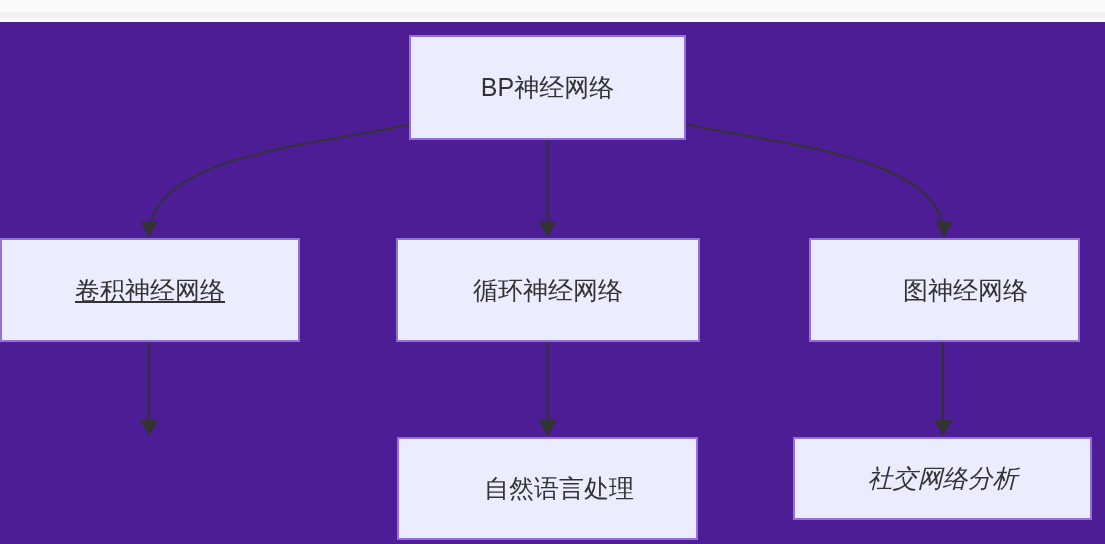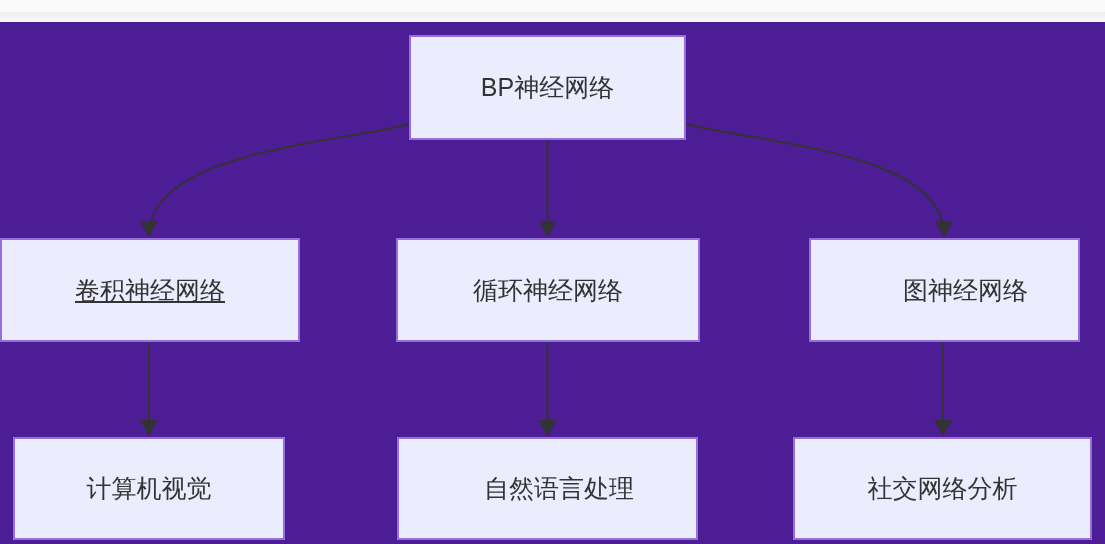--- a/index.html
+++ b/index.html
@@ -47,21 +47,21 @@
     justify-content: center;
     text-align: center;
     white-space: nowrap;
   }
   .node-bp  { left: 409px; top: 23px;  width: 277px; height: 105px; }
   .node-cnn { left: 0px;   top: 226px; width: 300px; height: 104px; text-decoration: underline; }
   .node-rnn { left: 396px; top: 226px; width: 304px; height: 104px; }
   .node-gnn { left: 809px; top: 226px; width: 271px; height: 104px; padding-left: 42px; }
   .node-cv  { left: 13px;  top: 425px; width: 272px; height: 103px; }
   .node-nlp { left: 397px; top: 425px; width: 301px; height: 103px; padding-left: 23px; }
-  .node-sna { left: 793px; top: 425px; width: 299px; height: 103px; }
+  .node-sna { left: 793px; top: 425px; width: 299px; height: 83px; font-style: italic; }
 </style>
 </head>
 <body>
 
 <div class="canvas">
 
   <div class="top-shade"></div>
 
   <svg class="edges" viewBox="0 0 1105 544" xmlns="http://www.w3.org/2000/svg">
     <defs>
@@ -82,23 +82,20 @@
   </div>
   <div class="node node-cnn">
     <span>卷积神经网络</span>
   </div>
   <div class="node node-rnn">
     <span>循环神经网络</span>
   </div>
   <div class="node node-gnn">
     <span>图神经网络</span>
   </div>
-  <div class="node node-cv">
-    <span>计算机视觉</span>
-  </div>
   <div class="node node-nlp">
     <span>自然语言处理</span>
   </div>
   <div class="node node-sna">
     <span>社交网络分析</span>
   </div>
 
 </div>
 
 </body></html>

